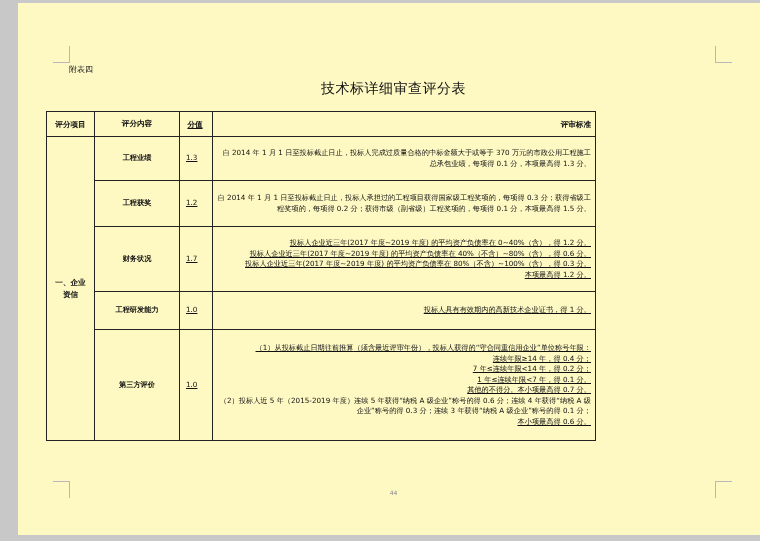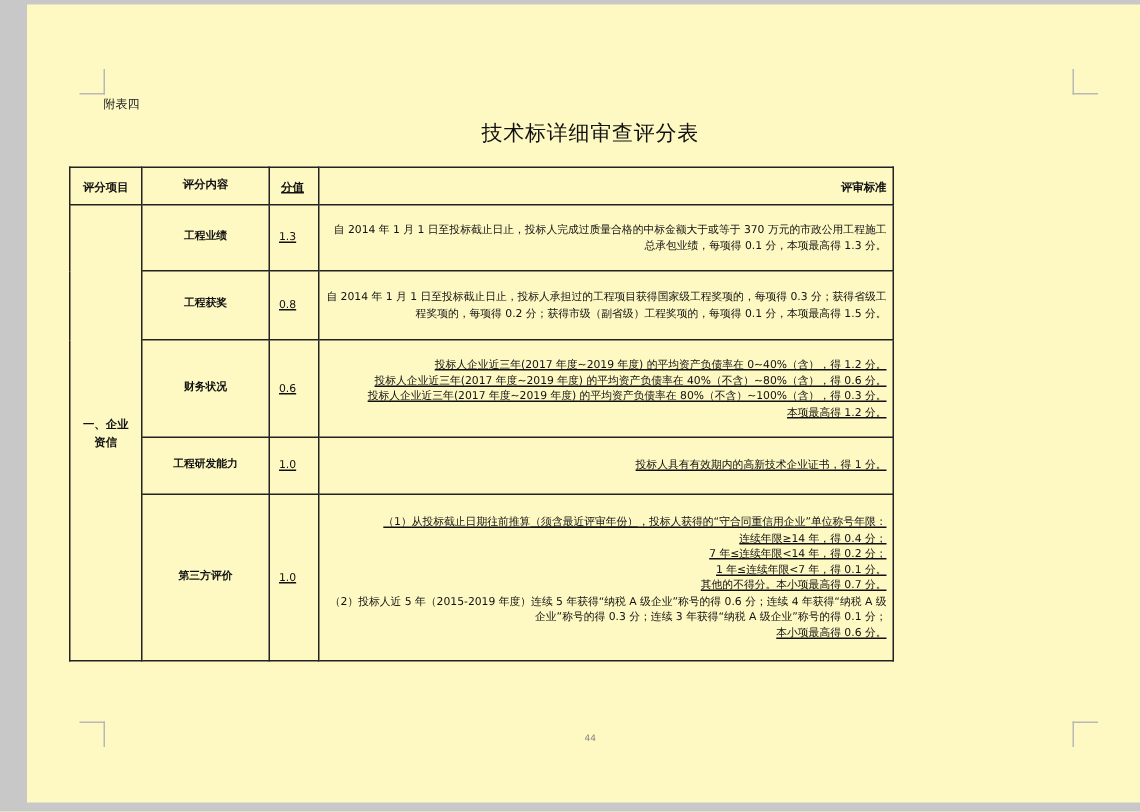--- a/index.html
+++ b/index.html
@@ -57,29 +57,29 @@
       <td class="col1" rowspan="5" style="padding:0 6px;line-height:12px;font-size:7.6px;">一、企业资信</td>
       <td class="col2">工程业绩</td>
       <td class="col3">1.3</td>
       <td class="crit">
         <span class="wrap">自 2014 年 1 月 1 日至投标截止日止，投标人完成过质量合格的中标金额大于或等于 370 万元的市政公用工程施工总承包业绩，每项得 0.1 分，本项最高得 1.3 分。</span>
       </td>
     </tr>
 
     <tr style="height:46px;">
       <td class="col2">工程获奖</td>
-      <td class="col3">0.8</td>
+      <td class="col3">1.2</td>
       <td class="crit">
         <span class="wrap">自 2014 年 1 月 1 日至投标截止日止，投标人承担过的工程项目获得国家级工程奖项的，每项得 0.3 分；获得省级工程奖项的，每项得 0.2 分；获得市级（副省级）工程奖项的，每项得 0.1 分，本项最高得 1.5 分。</span>
       </td>
     </tr>
 
     <tr style="height:58px;">
       <td class="col2">财务状况</td>
-      <td class="col3">0.6</td>
+      <td class="col3">1.7</td>
       <td class="crit" style="vertical-align:top;">
         <span class="line">投标人企业近三年(2017 年度~2019 年度) 的平均资产负债率在 0~40%（含），得 1.2 分。</span>
         <span class="line">投标人企业近三年(2017 年度~2019 年度) 的平均资产负债率在 40%（不含）~80%（含），得 0.6 分。</span>
         <span class="line">投标人企业近三年(2017 年度~2019 年度) 的平均资产负债率在 80%（不含）~100%（含），得 0.3 分。</span>
         <span class="line">本项最高得 1.2 分。</span>
       </td>
     </tr>
 
     <tr style="height:38px;">
       <td class="col2">工程研发能力</td>

